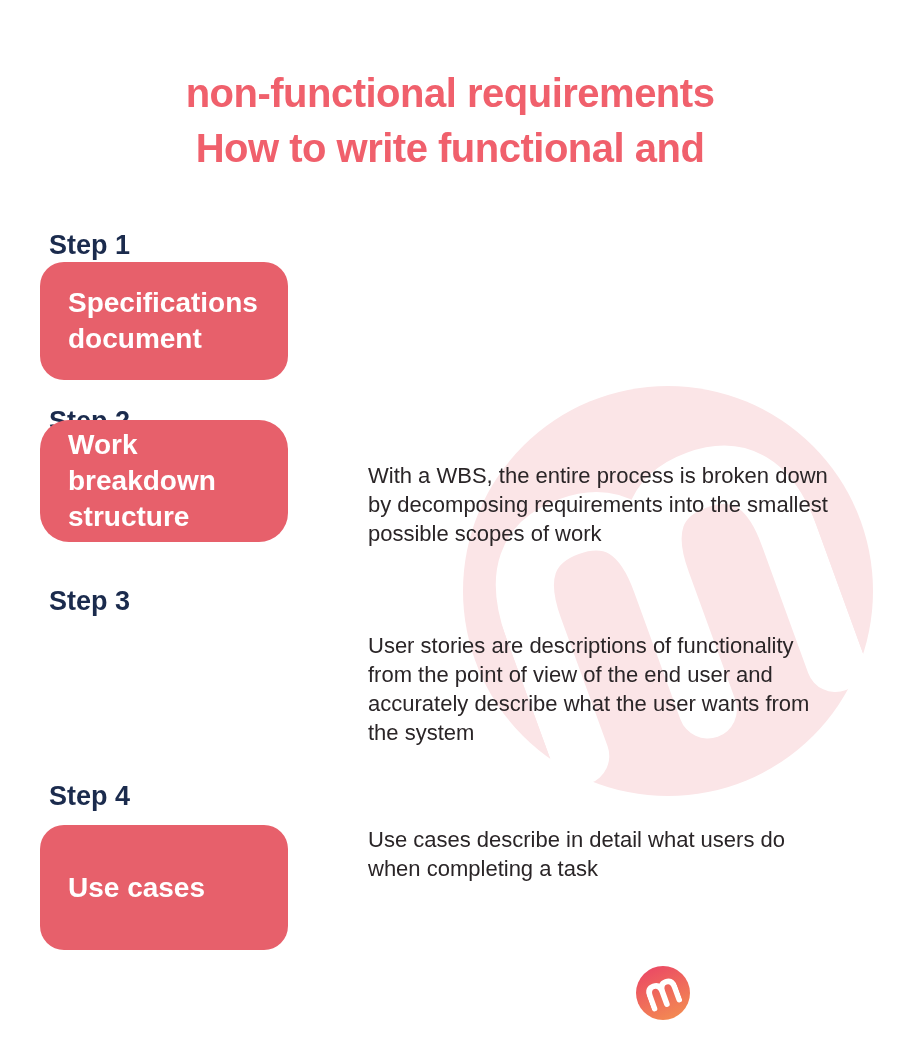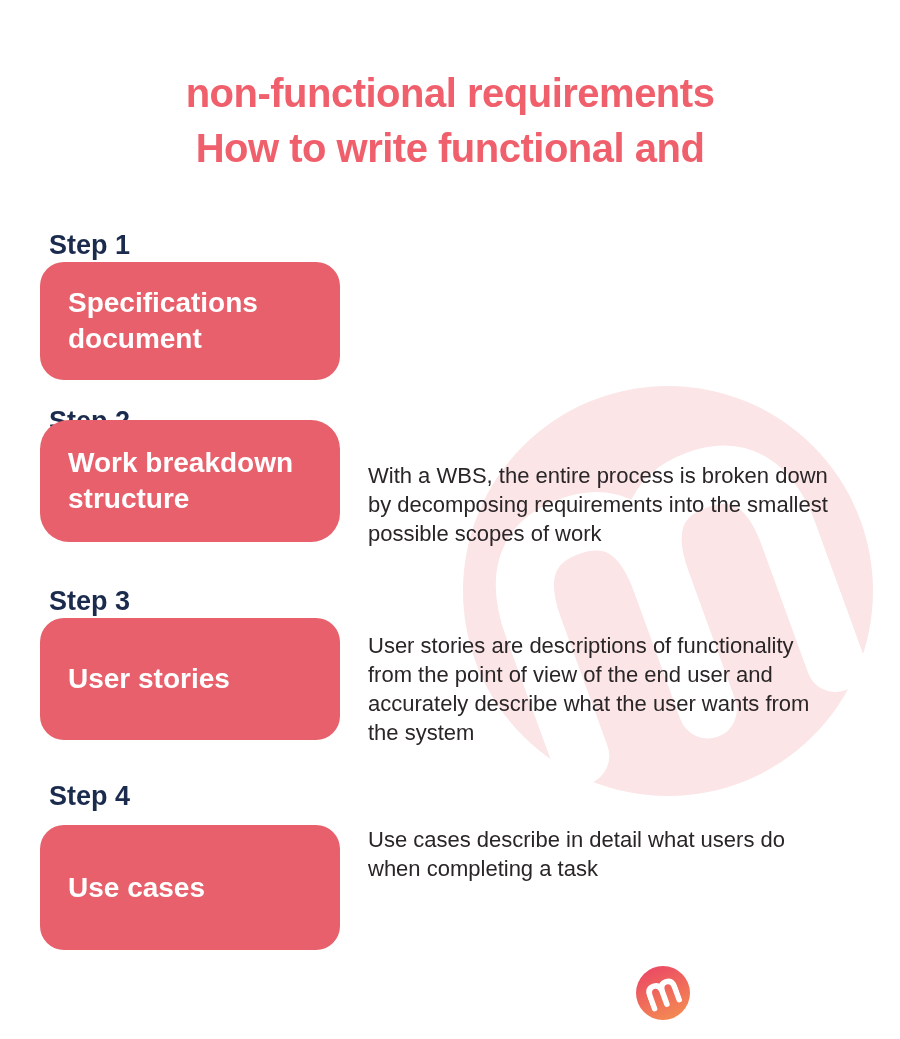--- a/index.html
+++ b/index.html
@@ -51,21 +51,21 @@
     left: 49px;
     color: #1b2b4d;
     font-size: 27px;
     font-weight: bold;
     z-index: 2;
   }
 
   .step-box {
     position: absolute;
     left: 40px;
-    width: 300px;
+    width: 248px;
     background: #e7606b;
     border-radius: 24px;
     display: flex;
     align-items: center;
     padding-left: 28px;
     padding-right: 20px;
     color: #ffffff;
     font-size: 28px;
     font-weight: bold;
     line-height: 36px;
@@ -144,23 +144,20 @@
     <span>Specifications document</span>
   </div>
 
   <div class="step-label label-2">Step 2</div>
   <div class="step-box box-2">
     <span>Work breakdown structure</span>
   </div>
   <div class="step-desc desc-2">With a WBS, the entire process is broken down by decomposing requirements into the smallest possible scopes of work</div>
 
   <div class="step-label label-3">Step 3</div>
-  <div class="step-box box-3">
-    <span>User stories</span>
-  </div>
   <div class="step-desc desc-3">User stories are descriptions of functionality from the point of view of the end user and accurately describe what the user wants from the system</div>
 
   <div class="step-label label-4">Step 4</div>
   <div class="step-box box-4">
     <span>Use cases</span>
   </div>
   <div class="step-desc desc-4">Use cases describe in detail what users do when completing a task</div>
 
   <div class="logo">
     <div class="logo-mark">

